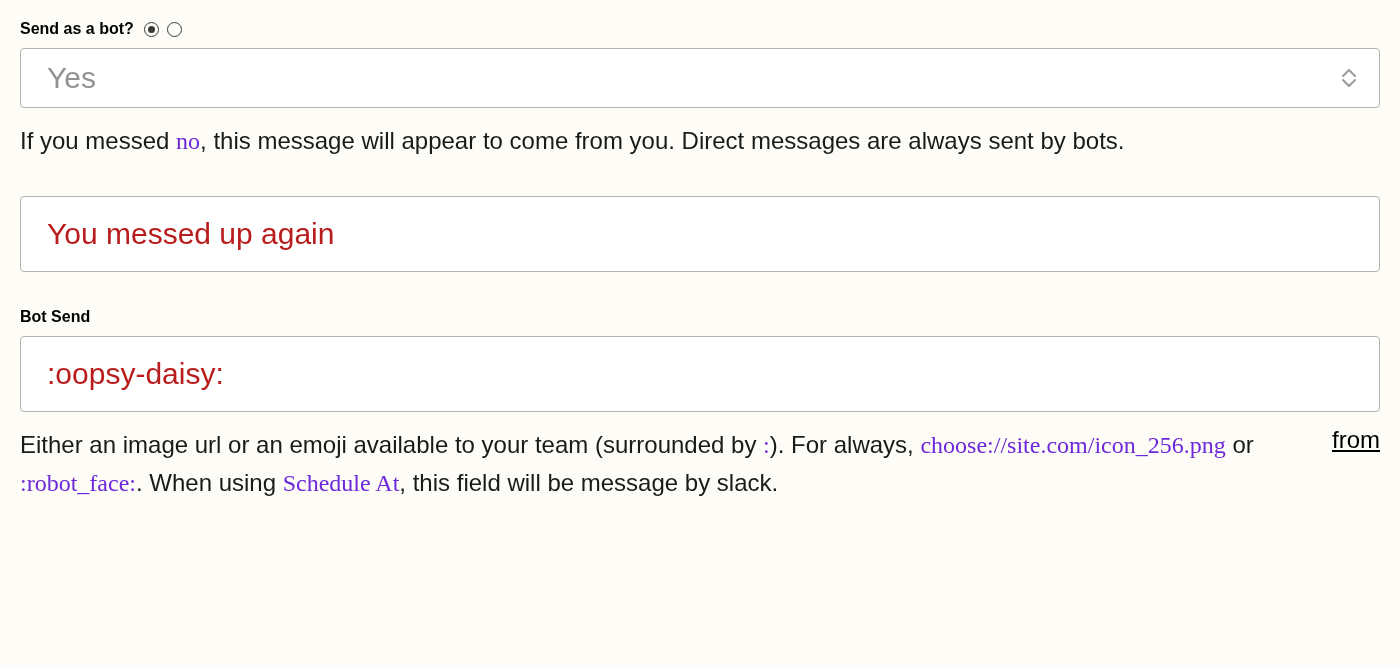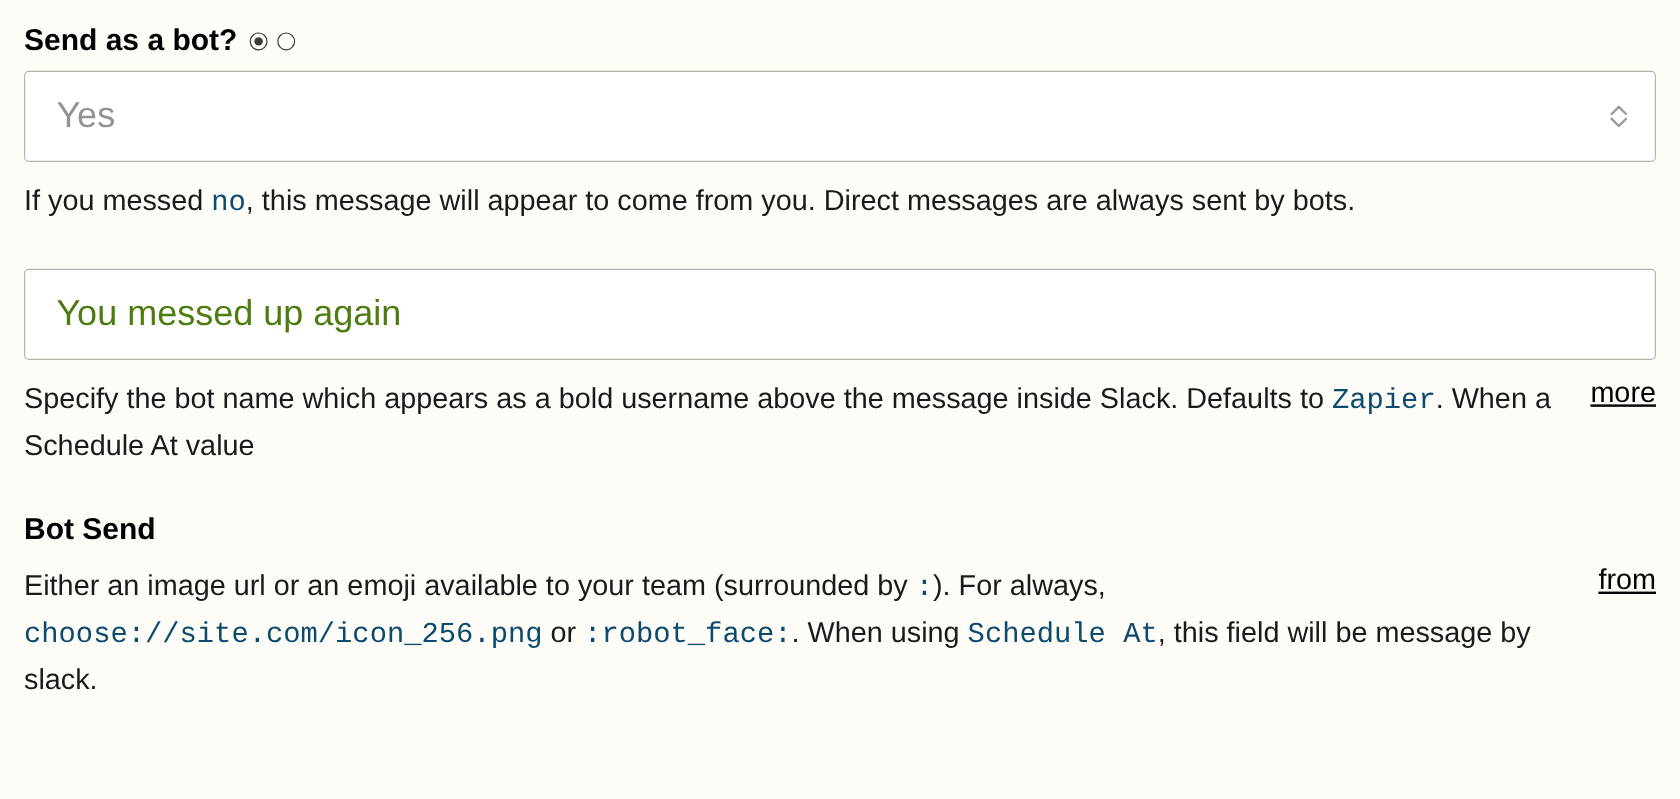--- a/index.html
+++ b/index.html
@@ -14,21 +14,21 @@
   .wrap {
     padding: 20px 20px 30px 20px;
   }
   .label-row {
     display: flex;
     align-items: center;
     gap: 10px;
     margin-bottom: 10px;
   }
   .label {
-    font-size: 25px;
+    font-size: 16px;
     font-weight: 700;
     color: #000;
   }
   .radio-group {
     display: inline-flex;
     align-items: center;
     gap: 8px;
   }
   .radio {
     width: 15px;
@@ -45,21 +45,21 @@
     width: 7px;
     height: 7px;
     border-radius: 50%;
     background: #3a3a3a;
   }
   .select {
     width: 100%;
     border: 1px solid #b5b3ac;
     border-radius: 4px;
     background: #fff;
-    height: 76px;
+    height: 60px;
     display: flex;
     align-items: center;
     justify-content: space-between;
     padding: 0 22px 0 26px;
     cursor: pointer;
   }
   .select .value {
     font-size: 30px;
     color: #939393;
   }
@@ -70,41 +70,41 @@
     color: #9b9b9b;
   }
   .select .chev svg { display:block; }
   .input {
     width: 100%;
     border: 1px solid #b5b3ac;
     border-radius: 4px;
     background: #fff;
     height: 76px;
     font-size: 30px;
-    color: #4d7c0f;
+    color: #b91c1c;
     padding: 0 26px;
     outline: none;
     font-family: inherit;
   }
   .help-row {
     margin-top: 14px;
     display: flex;
     align-items: flex-start;
     gap: 20px;
   }
   .help {
     font-size: 24px;
     line-height: 1.55;
     color: #1a1a1a;
     flex: 1;
     min-width: 0;
   }
   .code {
-    font-family: Liberation Mono, monospace;
-    color: #0c4a6e;
+    font-family: Liberation Serif, serif;
+    color: #6d28d9;
   }
   .more-link {
     font-size: 24px;
     text-decoration: underline;
     color: #000;
     cursor: pointer;
     white-space: nowrap;
     align-self: flex-start;
     padding-top: 0px;
   }
@@ -138,32 +138,27 @@
     </div>
     <div class="help-row">
       <div class="help">
         <span>If you messed </span><span class="code">no</span><span>, this message will appear to come from you. Direct messages are always sent by bots.</span>
       </div>
     </div>
   </div>
 
   <div class="section">
     <input class="input" type="text" value="You messed up again" style="">
-    <div class="help-row">
-      <div class="help trunc">
-        <span>Specify the bot name which appears as a bold username above the message inside Slack. Defaults to </span><span class="code">Zapier</span><span>. When a Schedule At value</span>
-      </div>
-      <span class="more-link">more</span>
-    </div>
   </div>
 
   <div class="section" style="margin-bottom:0">
     <div class="label-row">
       <span class="label">Bot Send</span>
     </div>
+    <input class="input" type="text" value=":oopsy-daisy:" style="">
     <div class="help-row">
       <div class="help">
         <span>Either an image url or an emoji available to your team (surrounded by </span><span class="code">:</span><span>). For always, </span><span class="code">choose://site.com/icon_256.png</span><span> or </span><span class="code">:robot_face:</span><span>. When using </span><span class="code">Schedule At</span><span>, this field will be message by slack.</span>
       </div>
       <span class="more-link">from</span>
     </div>
   </div>
 
 </div>
 

